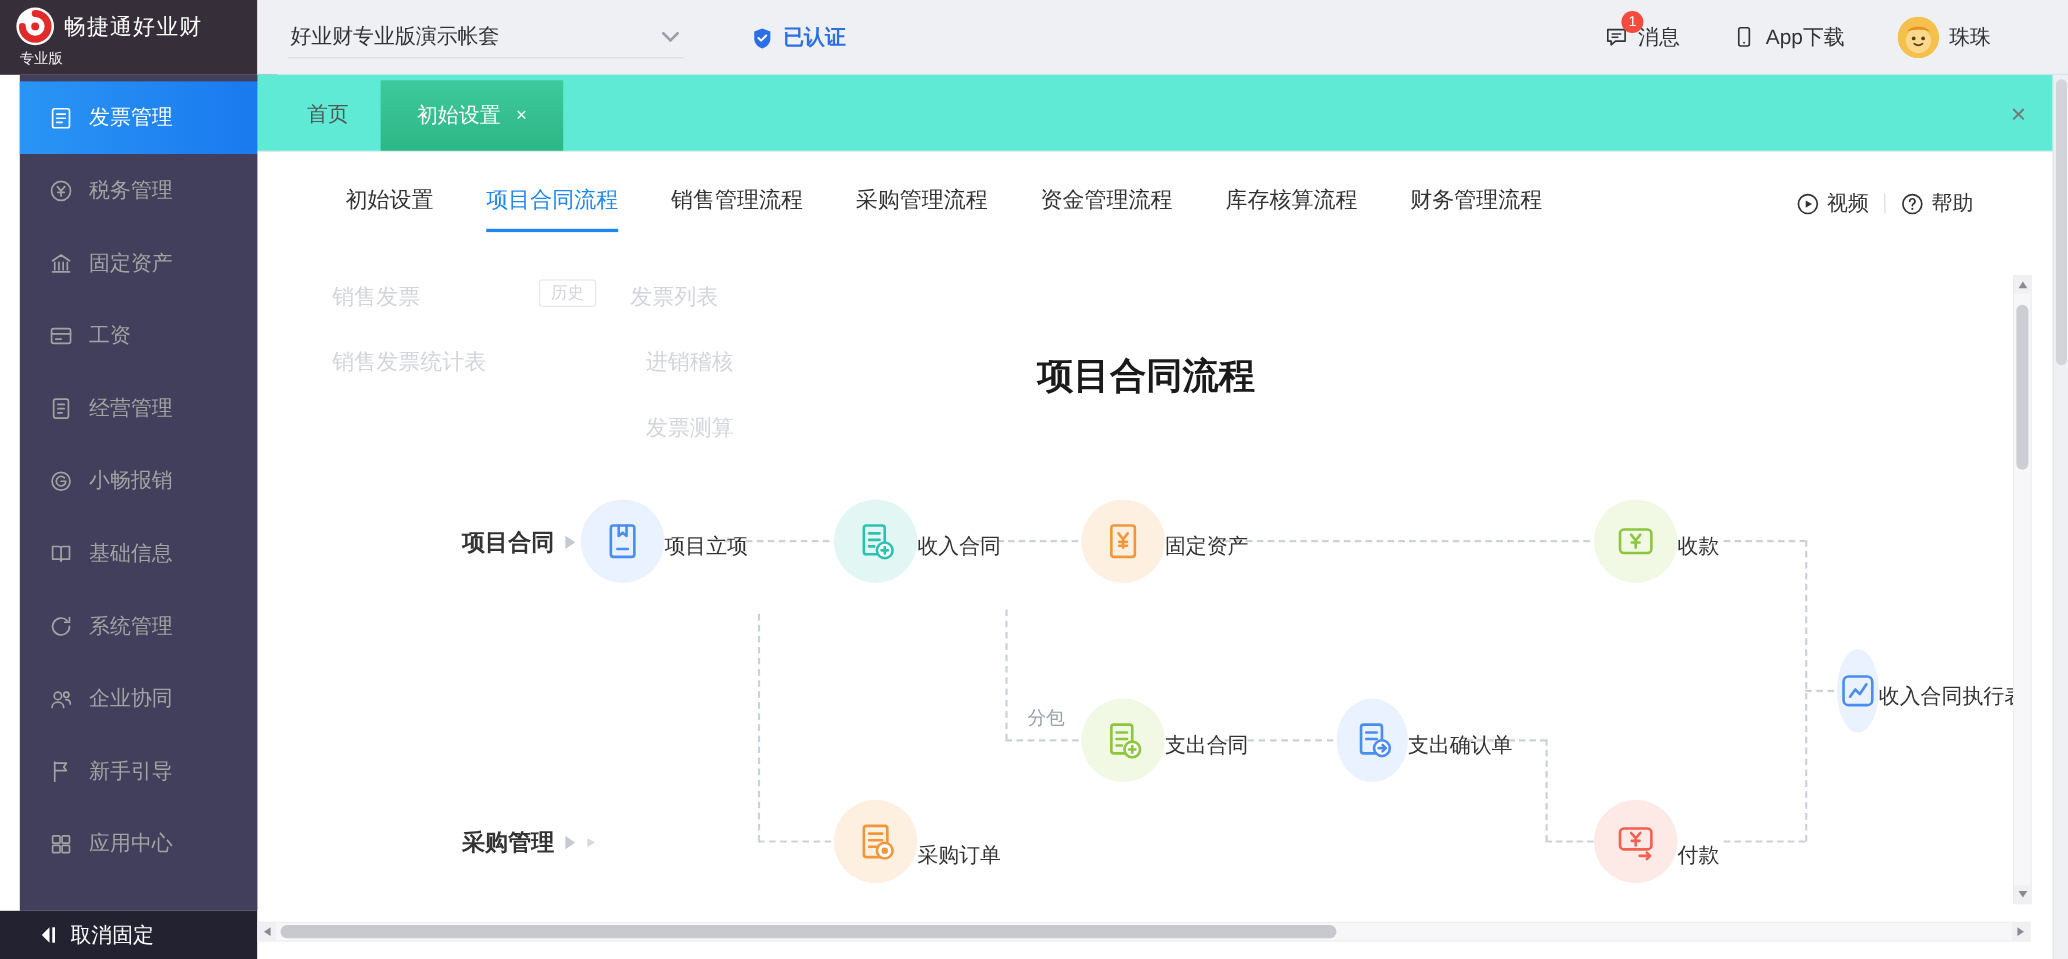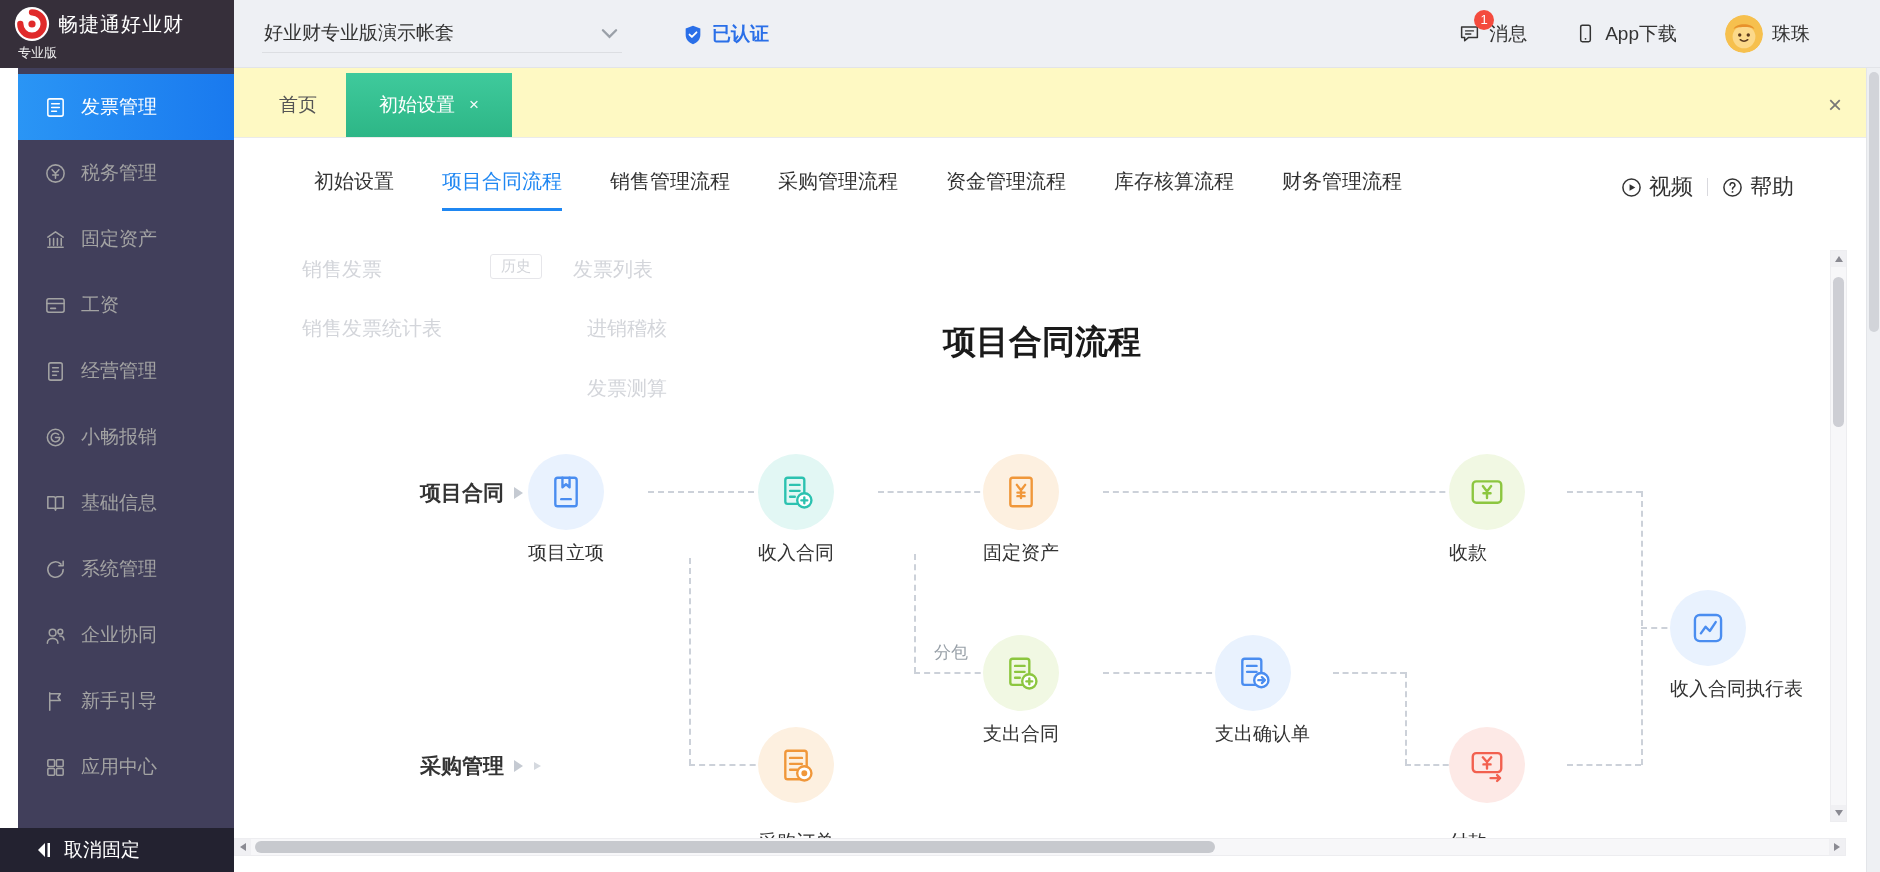--- a/index.html
+++ b/index.html
@@ -28,32 +28,32 @@
   .sidebar{position:absolute;left:18px;top:68px;width:234px;height:760px;background:#413f5b;padding-top:6px}
   .side-item{height:66px;display:flex;align-items:center;gap:14px;padding-left:26px;color:#a3a3a3;font-size:19px;cursor:pointer}
   .side-item.active{background:linear-gradient(90deg,#2a95f5,#1877ee);color:#fff}
   .sico{width:23px;height:23px;fill:none;stroke:currentColor;stroke-width:1.6;stroke-linecap:round;stroke-linejoin:round;flex:none}
   .side-scroll-up{position:absolute;right:3px;top:10px;width:0;height:0;border:5px solid transparent;border-bottom:7px solid #8d8da4}
   .side-scroll-thumb{position:absolute;right:2px;top:268px;width:7px;height:228px;background:#2d2c3f;border-radius:4px}
   .unpin{position:absolute;left:0;top:828px;width:234px;height:44px;background:#232230;color:#fff;display:flex;align-items:center;gap:10px;padding-left:34px;font-size:19px;cursor:pointer}
   .unpin svg{width:20px;height:20px;fill:#fff}
 
   
-  .tabrow{position:absolute;left:234px;top:68px;width:1646px;height:70px;background:#fef9c3;border-bottom:1px solid #ebebeb;display:flex;align-items:flex-end}
+  .tabrow{position:absolute;left:234px;top:68px;width:1646px;height:70px;background:#5eead4;border-bottom:1px solid #ebebeb;display:flex;align-items:flex-end}
   .tab-home{width:96px;height:64px;line-height:64px;text-align:center;font-size:19px;color:#555;margin-left:16px;cursor:pointer}
   .tab-active{min-width:166px;height:64px;padding:0 22px;background:linear-gradient(180deg,#3fca9c,#2db686);color:#fff;font-size:19px;display:flex;align-items:center;justify-content:center;gap:14px;cursor:pointer}
   .tab-x{font-size:17px;opacity:.95;cursor:pointer}
   .tabrow-close{margin-left:auto;margin-right:38px;height:64px;line-height:64px;font-size:24px;color:#777;cursor:pointer}
 
   
   .main{position:absolute;left:234px;top:138px;width:1646px;height:734px;background:#fff;overflow:hidden}
   .content-tabs{position:absolute;left:80px;top:30px;display:flex;gap:48px;font-size:20px;color:#333}
   .ctab{padding-bottom:13px;cursor:pointer;white-space:nowrap}
   .ctab.active{color:#1f87f2;border-bottom:3px solid #1f87f2}
-  .tab-actions{position:absolute;right:86px;top:34px;display:flex;align-items:center;gap:14px;font-size:22px;color:#333}
+  .tab-actions{position:absolute;right:86px;top:34px;display:flex;align-items:center;gap:14px;font-size:19px;color:#333}
   .tab-actions .act{display:flex;align-items:center;gap:7px;cursor:pointer}
   .divider{width:1px;height:18px;background:#d9d9de}
   .oicon{width:21px;height:21px}
 
   
   .ghost{position:absolute;color:#d3d5da;font-size:20px;white-space:nowrap}
   .ghost-tag{position:absolute;font-size:15px;color:#d3d5da;border:1px solid #e6e6ea;border-radius:3px;padding:2px 10px}
 
   .diagram-title{position:absolute;left:608px;top:182px;width:400px;text-align:center;font-size:33px;font-weight:bold;color:#1a1a1a}
 
@@ -61,21 +61,21 @@
   .tri-big{width:0;height:0;border-style:solid;border-width:6px 0 6px 9px;border-color:transparent transparent transparent #c5cad2}
   .tri-small{width:0;height:0;border-style:solid;border-width:4px 0 4px 7px;border-color:transparent transparent transparent #d5d9df;margin-left:1px}
 
   
   .dh{position:absolute;height:0;border-top:2px dashed #ccd1d9}
   .dv{position:absolute;width:0;border-left:2px dashed #ccd1d9}
   .arr::after{content:"";position:absolute;right:-9px;top:-6px;width:0;height:0;border:5px solid transparent;border-left:8px solid #b7bcc6;border-right:0}
   .branch-label{position:absolute;font-size:17px;color:#98a0a8}
 
   
-  .node{position:absolute;width:160px;display:flex;flex-direction:column;}
+  .node{position:absolute;width:160px;display:flex;align-items:center}
   .node-circle{width:76px;height:76px;border-radius:50%;display:flex;align-items:center;justify-content:center}
   .node-label{margin-top:10px;font-size:19px;color:#333;white-space:nowrap}
   .node.low .node-label{margin-top:26px}
   .nsvg{width:38px;height:38px;fill:none;stroke:currentColor;stroke-width:2;stroke-linecap:round;stroke-linejoin:round}
   .nc-blue .node-circle{background:#e9f2fe;color:#4a8df0}
   .nc-teal .node-circle{background:#e2f7f4;color:#2cc2b0}
   .nc-orange .node-circle{background:#fdf0e0;color:#f0973a}
   .nc-green .node-circle{background:#f1f8e3;color:#8cc63f}
   .nc-red .node-circle{background:#fde9e6;color:#f2604f}
 

